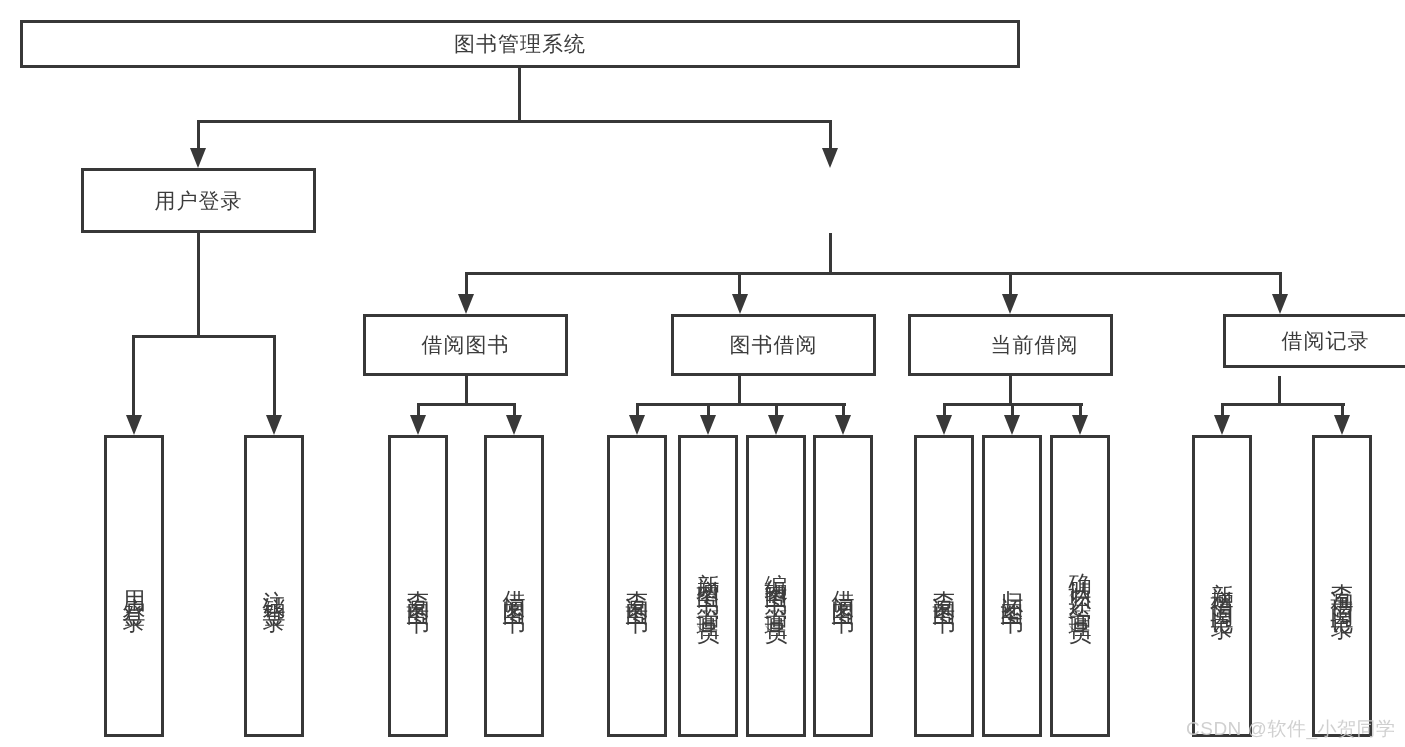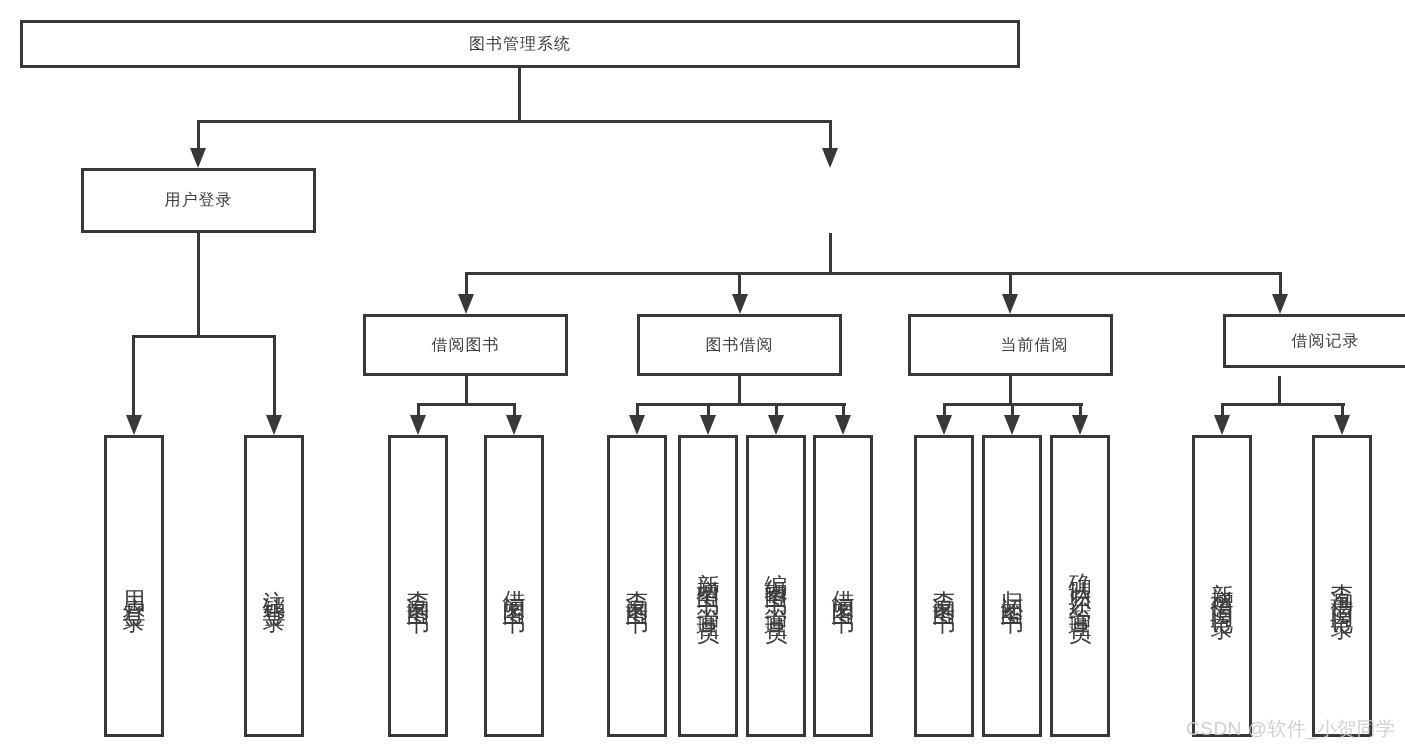--- a/index.html
+++ b/index.html
@@ -15,21 +15,21 @@
     position: absolute;
     box-sizing: border-box;
     border: 3px solid #383838;
     background: #ffffff;
     color: #3c3c3c;
     display: flex;
     align-items: center;
     justify-content: center;
     text-align: center;
   }
-  .node.h { font-size: 16px; letter-spacing: 1px; }
+  .node.h { font-size: 21px; letter-spacing: 1px; }
   .node.v {
     writing-mode: vertical-rl;
     text-orientation: mixed;
     font-size: 23px;
     letter-spacing: 7px;
     line-height: 1;
     padding: 8px 0;
   }
   .vline { position: absolute; width: 3px; background: #383838; }
   .hline { position: absolute; height: 3px; background: #383838; }
@@ -55,21 +55,21 @@
 </head>
 <body>
 
 <div id="canvas">
 
   <div class="node h" style="left:20px; top:20px; width:1000px; height:48px;">图书管理系统</div>
 
   <div class="node h" style="left:81px; top:168px; width:235px; height:65px;">用户登录</div>
 
   <div class="node h" style="left:363px; top:314px; width:205px; height:62px;">借阅图书</div>
-  <div class="node h" style="left:637px; top:314px; width:205px; height:62px;">图书借阅</div>
+  <div class="node h" style="left:671px; top:314px; width:205px; height:62px;">图书借阅</div>
   <div class="node h" style="left:908px; top:314px; width:205px; height:62px;padding-left:48px;">当前借阅</div>
   <div class="node h" style="left:1223px; top:314px; width:205px; height:54px;">借阅记录</div>
 
   <div class="node v" style="left:104px; top:435px; width:60px; height:302px;">用户登录</div>
   <div class="node v" style="left:244px; top:435px; width:60px; height:302px;">注销登录</div>
 
   <div class="node v" style="left:388px; top:435px; width:60px; height:302px;">查询图书</div>
   <div class="node v" style="left:484px; top:435px; width:60px; height:302px;">借阅图书</div>
 
   <div class="node v" style="left:607px; top:435px; width:60px; height:302px;">查询图书</div>

